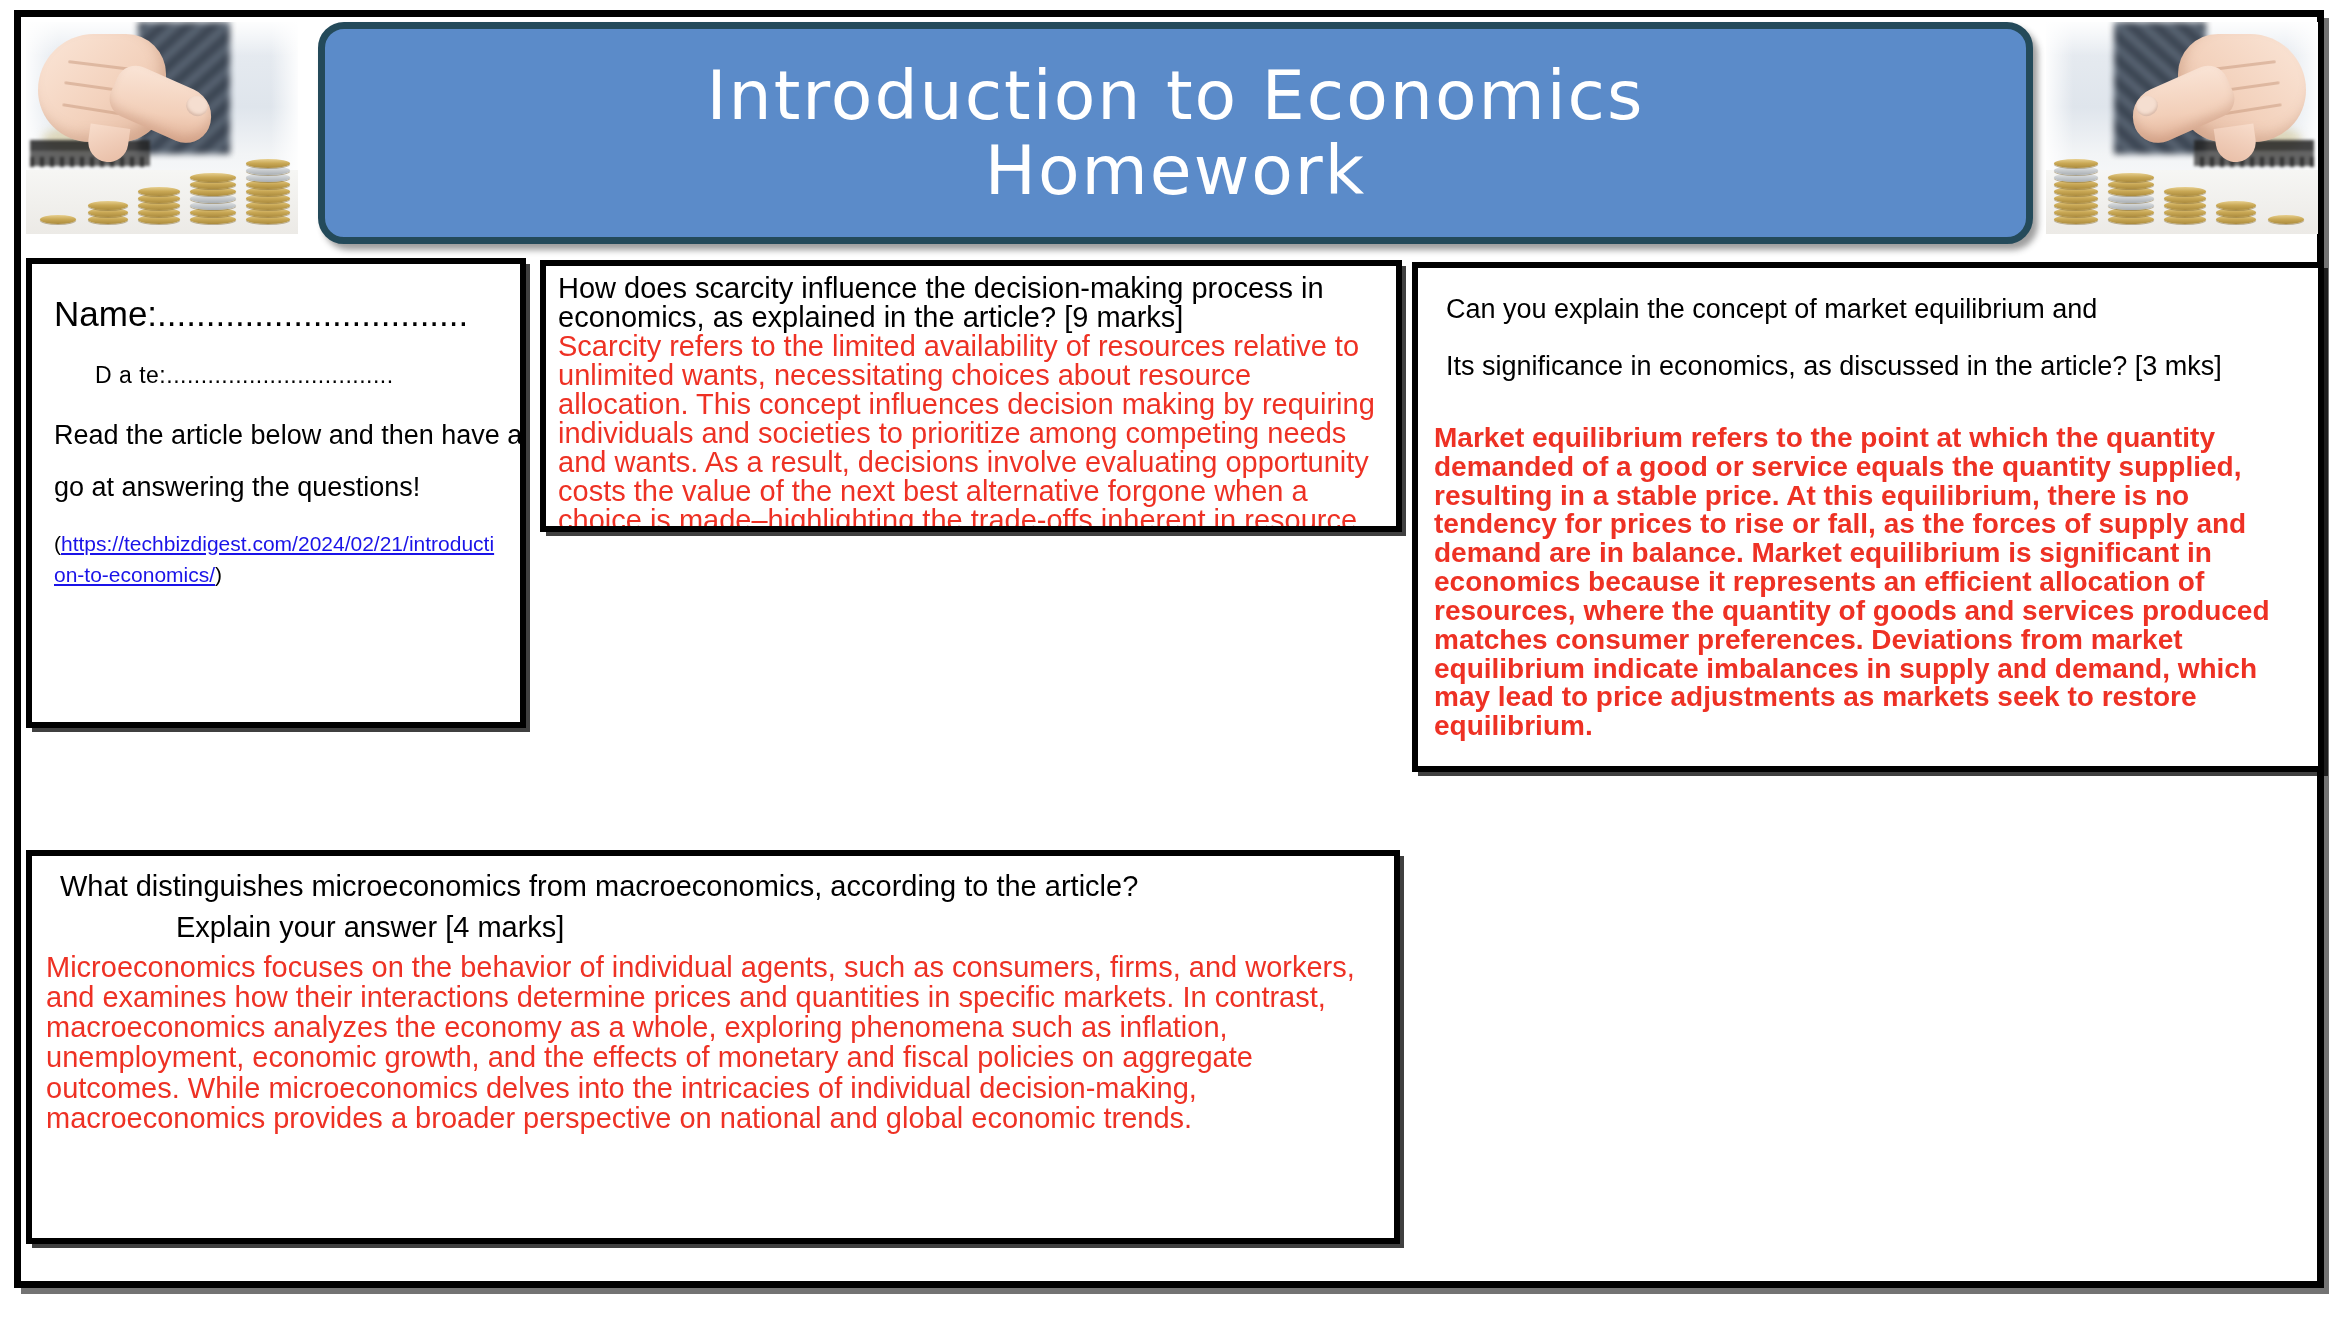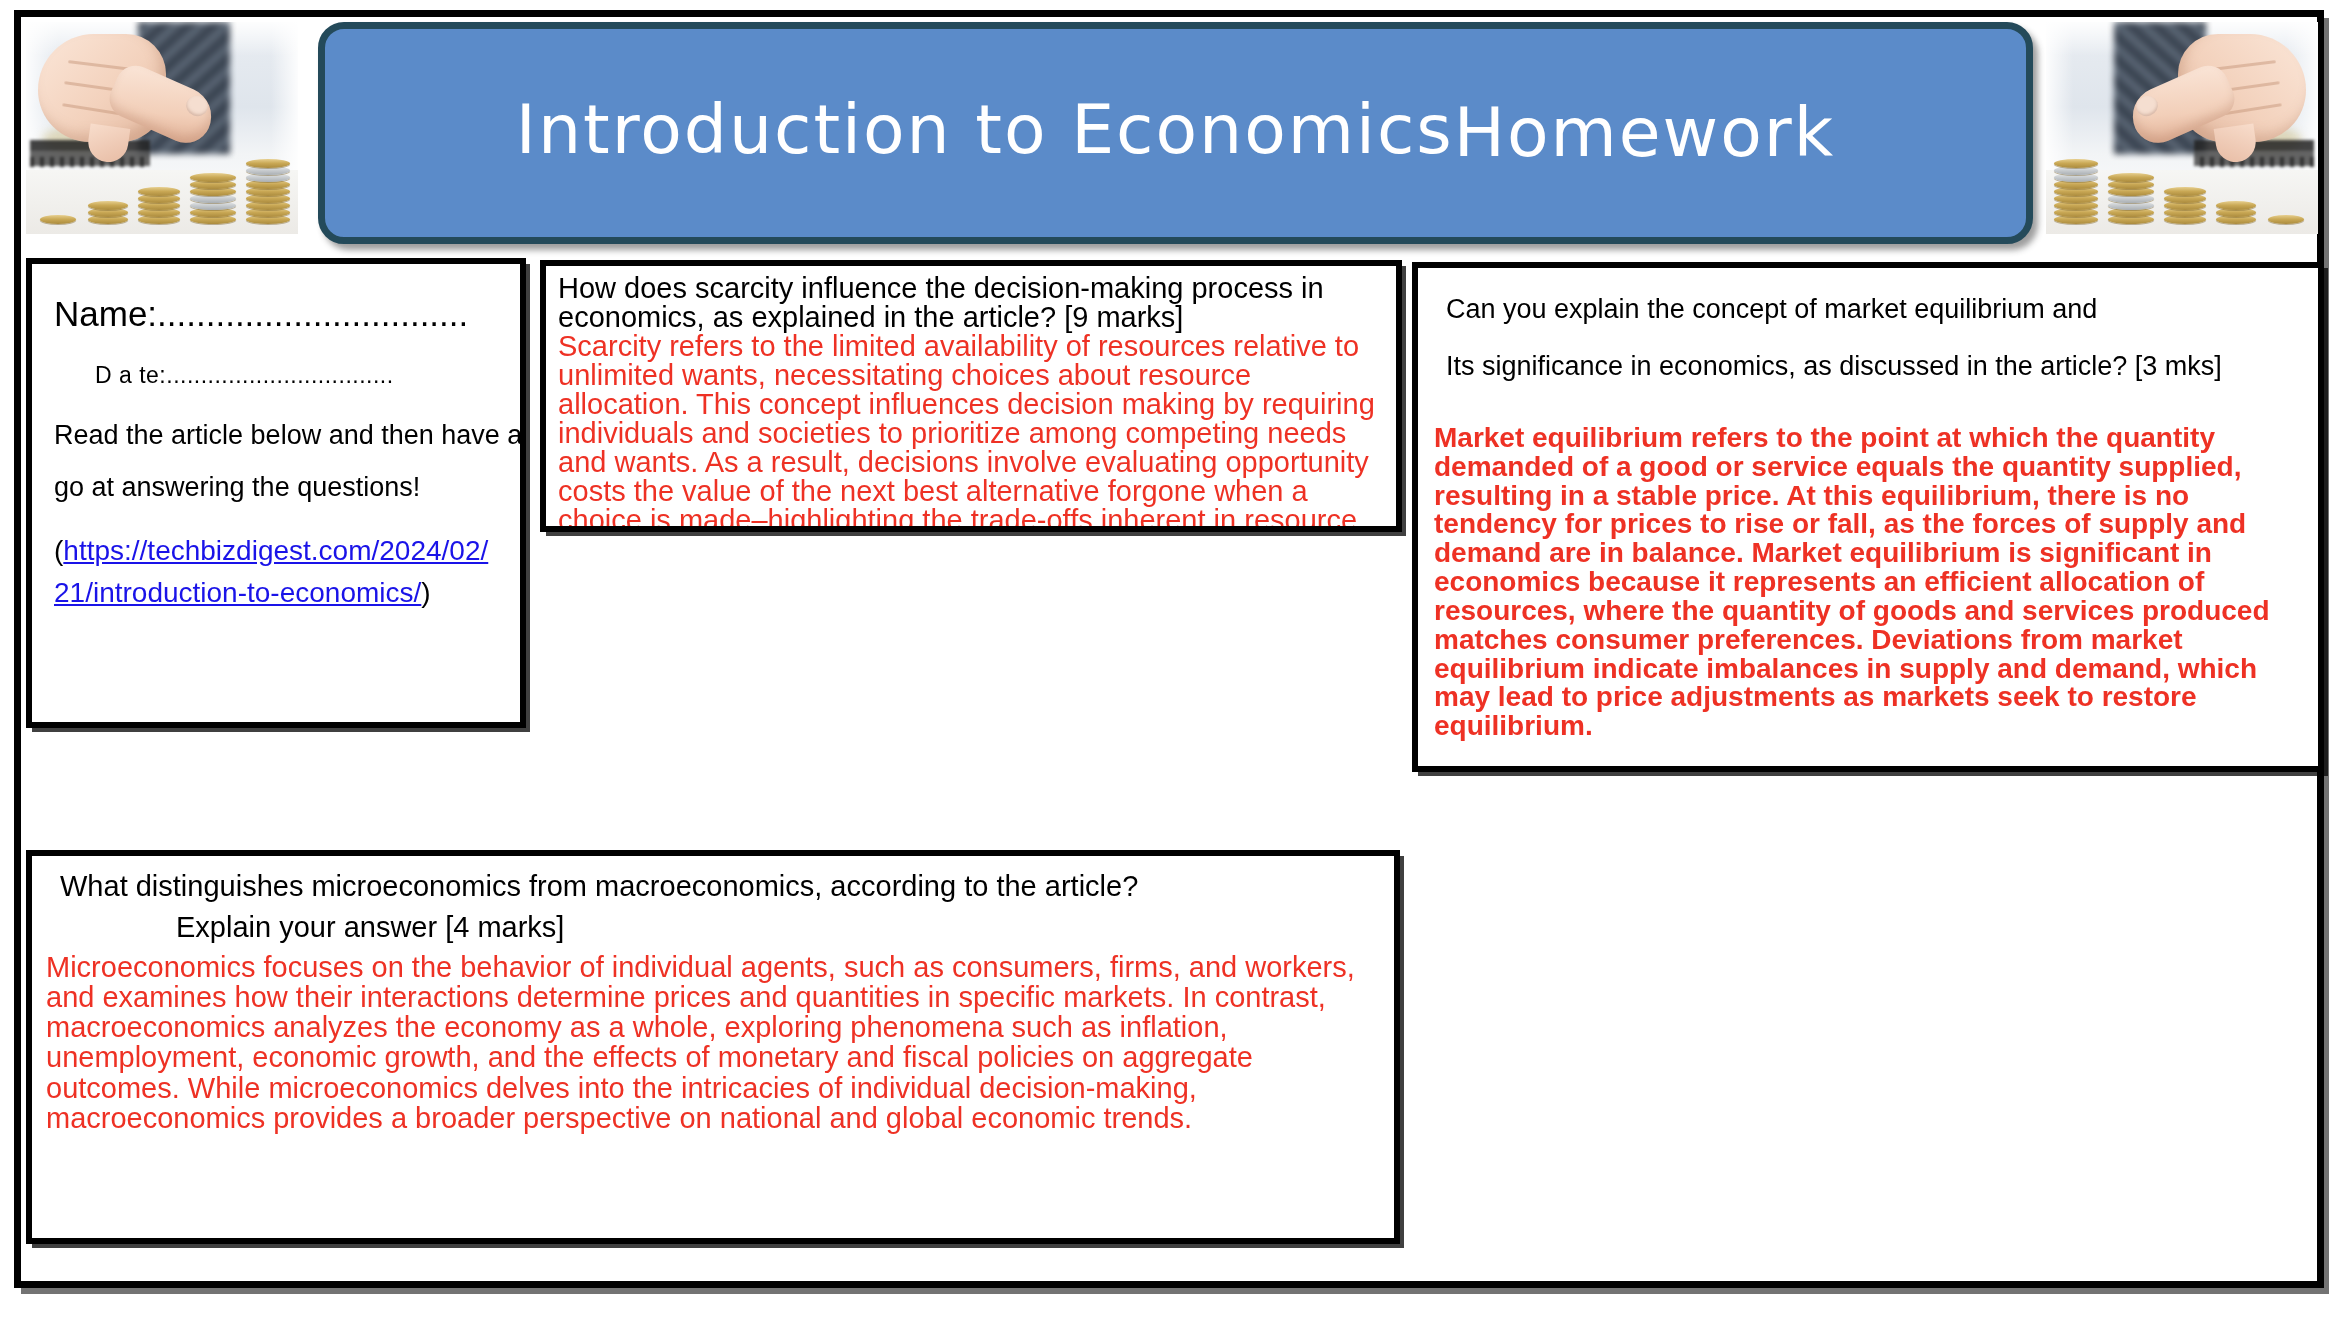--- a/index.html
+++ b/index.html
@@ -168,21 +168,21 @@
   .banner {
     position: absolute;
     left: 318px; top: 22px;
     width: 1715px; height: 222px;
     background: #5b8bc9;
     border: 7px solid #244a5a;
     border-radius: 26px;
     box-sizing: border-box;
     box-shadow: 5px 6px 6px rgba(40,40,40,0.45);
     display: flex;
-    flex-direction: row;
+    flex-direction: column;
     align-items: center;
     justify-content: center;
   }
   .banner-line {
     color: #ffffff;
     font-family: "DejaVu Sans", sans-serif;
     font-size: 68px;
     font-weight: 400;
     line-height: 1.02;
     letter-spacing: 2px;
@@ -210,21 +210,21 @@
     color: #000;
     font-size: 31px;
     line-height: 1.05;
     margin: 0 0 10px 0;
     white-space: nowrap;
   }
   .info-line.name { font-size: 35px; margin-top: 14px; margin-bottom: 30px; }
   .info-line.date { font-size: 23px; letter-spacing: 0.5px; margin-bottom: 34px; margin-left: 41px; }
   .info-line.read { font-size: 27px; margin-bottom: 24px; }
   .info-line.go   { font-size: 27px; margin-bottom: 26px; }
-  .url-wrap { font-size: 28px; color: #000; line-height: 1.5; }
+  .url-wrap { font-size: 21px; color: #000; line-height: 1.5; }
   .url-link {
     color: #1a13e8;
     text-decoration: underline;
     word-break: break-all;
   }
 
   
   .q1-box {
     left: 540px; top: 260px;
     width: 862px; height: 272px;

